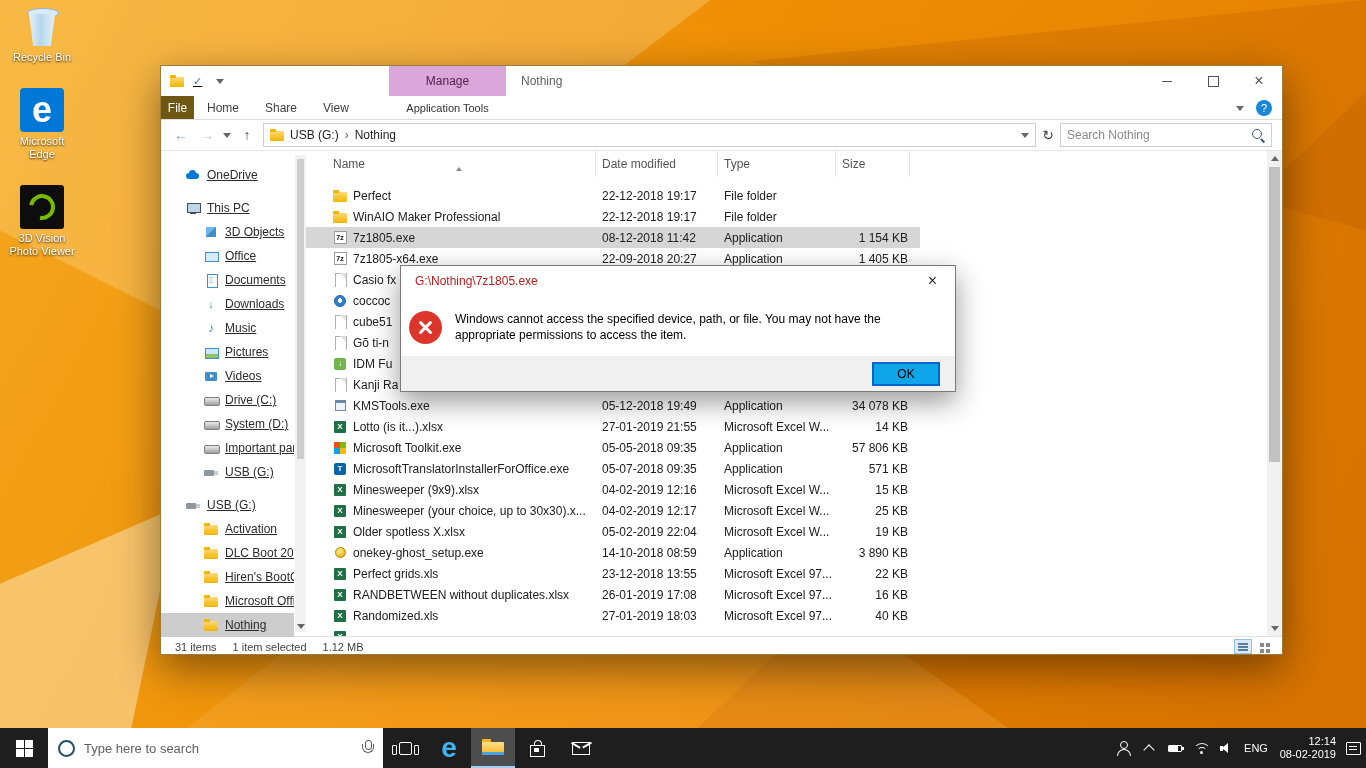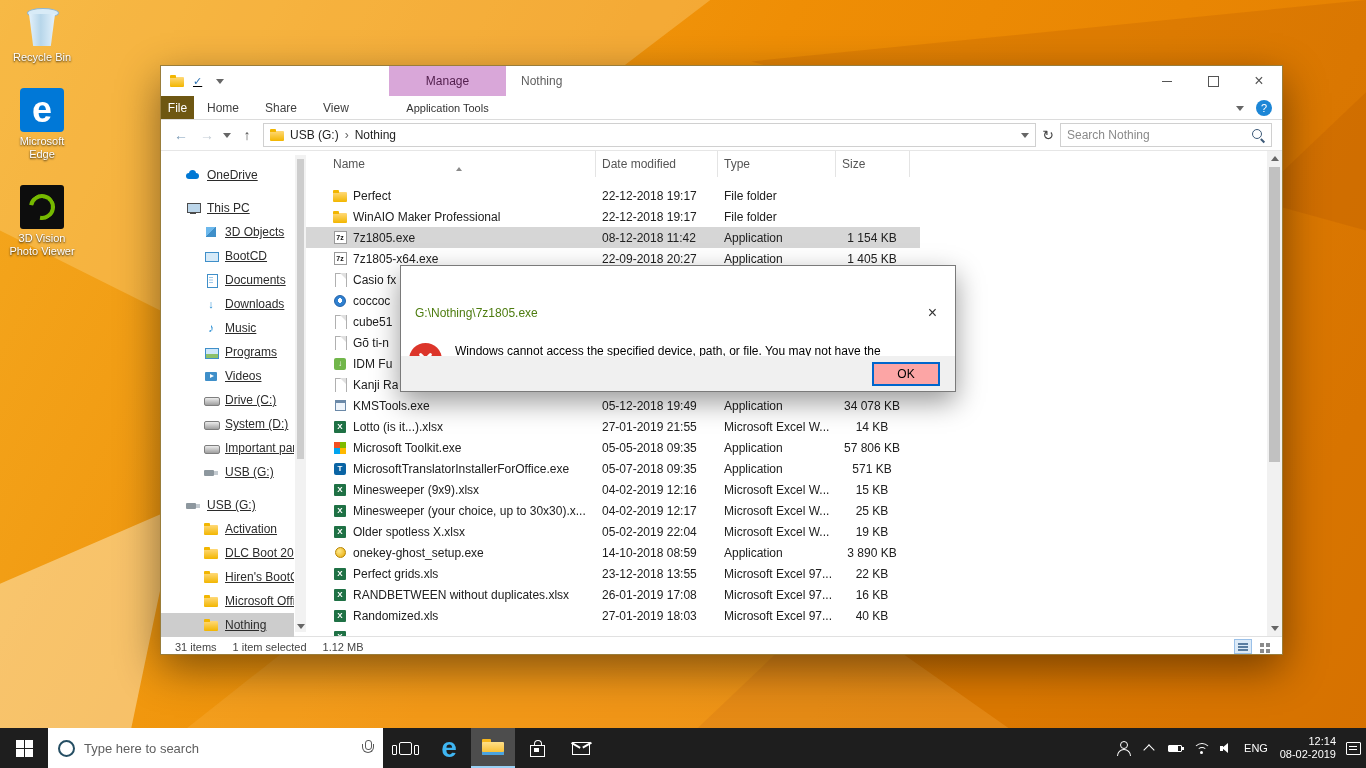--- a/index.html
+++ b/index.html
@@ -159,51 +159,51 @@
   .hsize { width:74px;  padding-left:6px; }
   .sort-ind { position:absolute; left:150px; top:2px; }
   .sort-ind .tri-up { border-bottom-color:#8a8a8a; border-left-width:3.5px; border-right-width:3.5px; border-bottom-width:4px; }
   .rows { margin-top:8px; }
   .frow { height:21px; display:flex; align-items:center; padding-left:10px; width:614px; color:#202020; }
   .frow.selected { background:#d6d6d6; }
   .fname { width:280px; padding-left:17px; display:flex; align-items:center; gap:6px; overflow:hidden; white-space:nowrap; }
   .ftext { overflow:hidden; white-space:nowrap; }
   .fdate { width:122px; padding-left:6px; white-space:nowrap; }
   .ftype { width:118px; padding-left:6px; white-space:nowrap; overflow:hidden; }
-  .fsize { width:74px; text-align:center; padding-right:2px; white-space:nowrap; }
+  .fsize { width:74px; text-align:right; padding-right:2px; white-space:nowrap; }
   .vscroll { position:absolute; right:0; top:0; bottom:0; width:15px; background:#f1f1f1; }
   .vscroll .sb-t { position:absolute; left:3.5px; top:5px; }
   .vscroll .thumb { position:absolute; left:2px; right:2px; top:16px; height:295px; background:#c1c1c1; }
   .vscroll .sb-b { position:absolute; left:3.5px; bottom:5px; }
 
   .statusbar { height:20px; border-top:1px solid #e1e1e1; display:flex; align-items:center; gap:16px;
       padding:0 8px 0 14px; font-size:11px; color:#444; }
   .view-icons { margin-left:auto; display:flex; gap:4px; }
   .vi { width:18px; height:15px; border:1px solid transparent; position:relative; }
   .vi-details { background:#dceaf7; border-color:#9ac0e8; }
   .vi-details::before { content:""; position:absolute; left:3px; right:3px; top:3px; height:1.5px; background:#5a7da0;
       box-shadow:0 3px 0 #5a7da0, 0 6px 0 #5a7da0; }
   .vi-large::before { content:""; position:absolute; left:3px; top:3px; width:4px; height:4px; background:#8a8a8a;
       box-shadow:6px 0 0 #8a8a8a, 0 6px 0 #8a8a8a, 6px 6px 0 #8a8a8a; }
 
   
   .dialog { position:absolute; left:400px; top:265px; width:556px; height:127px; background:#fff;
       border:1px solid #7a7a7a; box-shadow:0 10px 26px rgba(0,0,0,.40); z-index:60; }
-  .dlg-title { position:relative; height:29px; display:flex; align-items:center; padding-left:14px; font-size:12px; color:#4d7c0f;margin-top:32px; }
+  .dlg-title { position:relative; height:29px; display:flex; align-items:center; padding-left:14px; font-size:12px; color:#b91c1c; }
   .dlg-close { position:absolute; right:0; top:0; width:45px; height:29px; display:flex; align-items:center; justify-content:center; }
   .dlg-close::before { content:"×"; font-size:16px; color:#333; }
   .dlg-body { display:flex; gap:13px; padding:16px 20px 0 8px; align-items:flex-start; }
   .err-icon { position:relative; width:33px; height:33px; border-radius:50%; background:#dc352a; flex:none; }
   .err-icon::before, .err-icon::after { content:""; position:absolute; left:8px; top:15px; width:17px; height:3.2px;
       background:#fff; border-radius:2px; transform:rotate(45deg); }
   .err-icon::after { transform:rotate(-45deg); }
   .dlg-msg { font-size:12px; color:#000; line-height:16px; width:500px; }
   .dlg-footer { position:absolute; left:0; right:0; bottom:0; height:35px; background:#f0f0f0;
       display:flex; align-items:center; justify-content:flex-end; padding-right:15px; }
-  .ok-btn { width:68px; height:24px; background:#fca5a5; border:2px solid #0066cc; font-size:12px; color:#000;
+  .ok-btn { width:68px; height:24px; background:#0ea5e9; border:2px solid #0066cc; font-size:12px; color:#000;
       font-family:"Liberation Sans","DejaVu Sans",sans-serif; }
 
   
   .taskbar { position:absolute; left:0; bottom:0; width:1366px; height:40px; background:#1e1e1e; display:flex;
       align-items:stretch; z-index:100; }
   .tb-start { width:48px; display:flex; align-items:center; justify-content:center; }
   .winlogo { position:relative; width:17px; height:17px; }
   .winlogo::before { content:""; position:absolute; left:0; top:0; width:8px; height:8px; background:#fff;
       box-shadow:9px 0 0 #fff, 0 9px 0 #fff, 9px 9px 0 #fff; }
   .tb-search { width:335px; background:#fff; display:flex; align-items:center; gap:9px; padding:0 10px; }
@@ -351,41 +351,41 @@
               <span class="slabel">This PC</span>
             </div>
 
             <div class="side-item level-2">
               <span class="ic objects3d-icon"></span>
               <span class="slabel">3D Objects</span>
             </div>
 
             <div class="side-item level-2">
               <span class="ic desktopitem-icon"></span>
-              <span class="slabel">BootCD</span>
+              <span class="slabel">Office</span>
             </div>
 
             <div class="side-item level-2">
               <span class="ic documents-icon"></span>
               <span class="slabel">Documents</span>
             </div>
 
             <div class="side-item level-2">
               <span class="ic downloads-icon"></span>
               <span class="slabel">Downloads</span>
             </div>
 
             <div class="side-item level-2">
               <span class="ic music-icon"></span>
               <span class="slabel">Music</span>
             </div>
 
             <div class="side-item level-2">
               <span class="ic pictures-icon"></span>
-              <span class="slabel">Programs</span>
+              <span class="slabel">Pictures</span>
             </div>
 
             <div class="side-item level-2">
               <span class="ic videos-icon"></span>
               <span class="slabel">Videos</span>
             </div>
 
             <div class="side-item level-2">
               <span class="ic drive-icon"></span>
               <span class="slabel">Drive (C:)</span>

